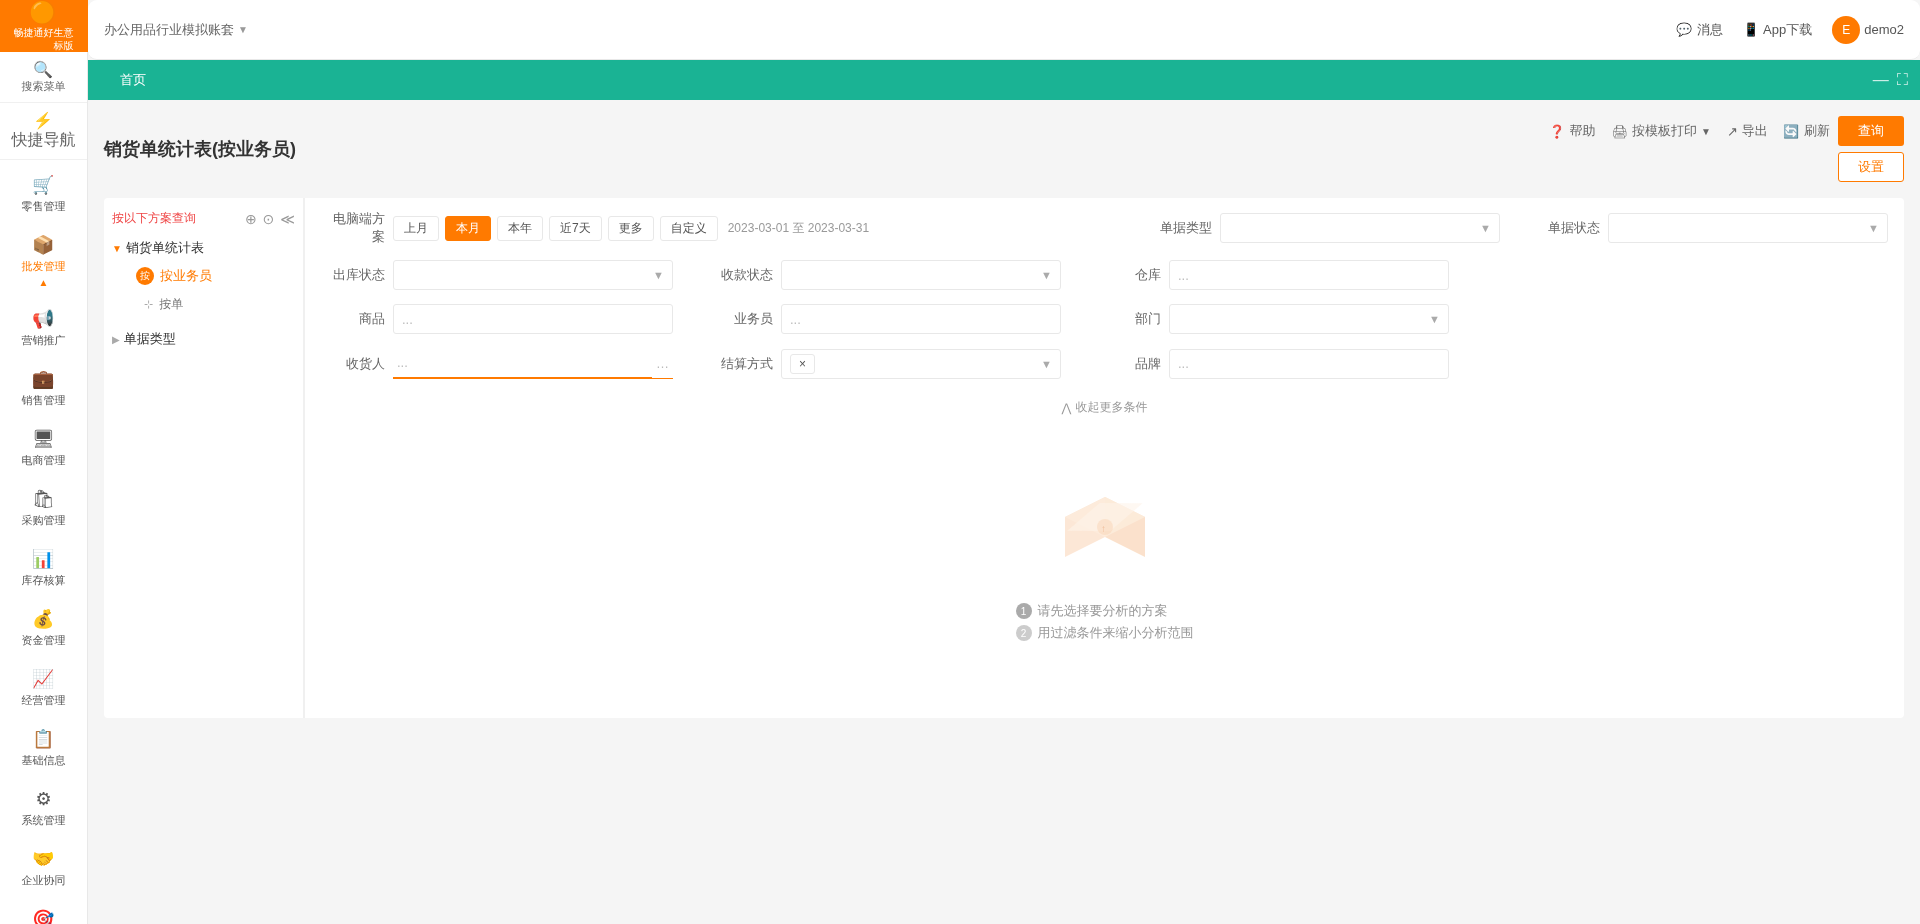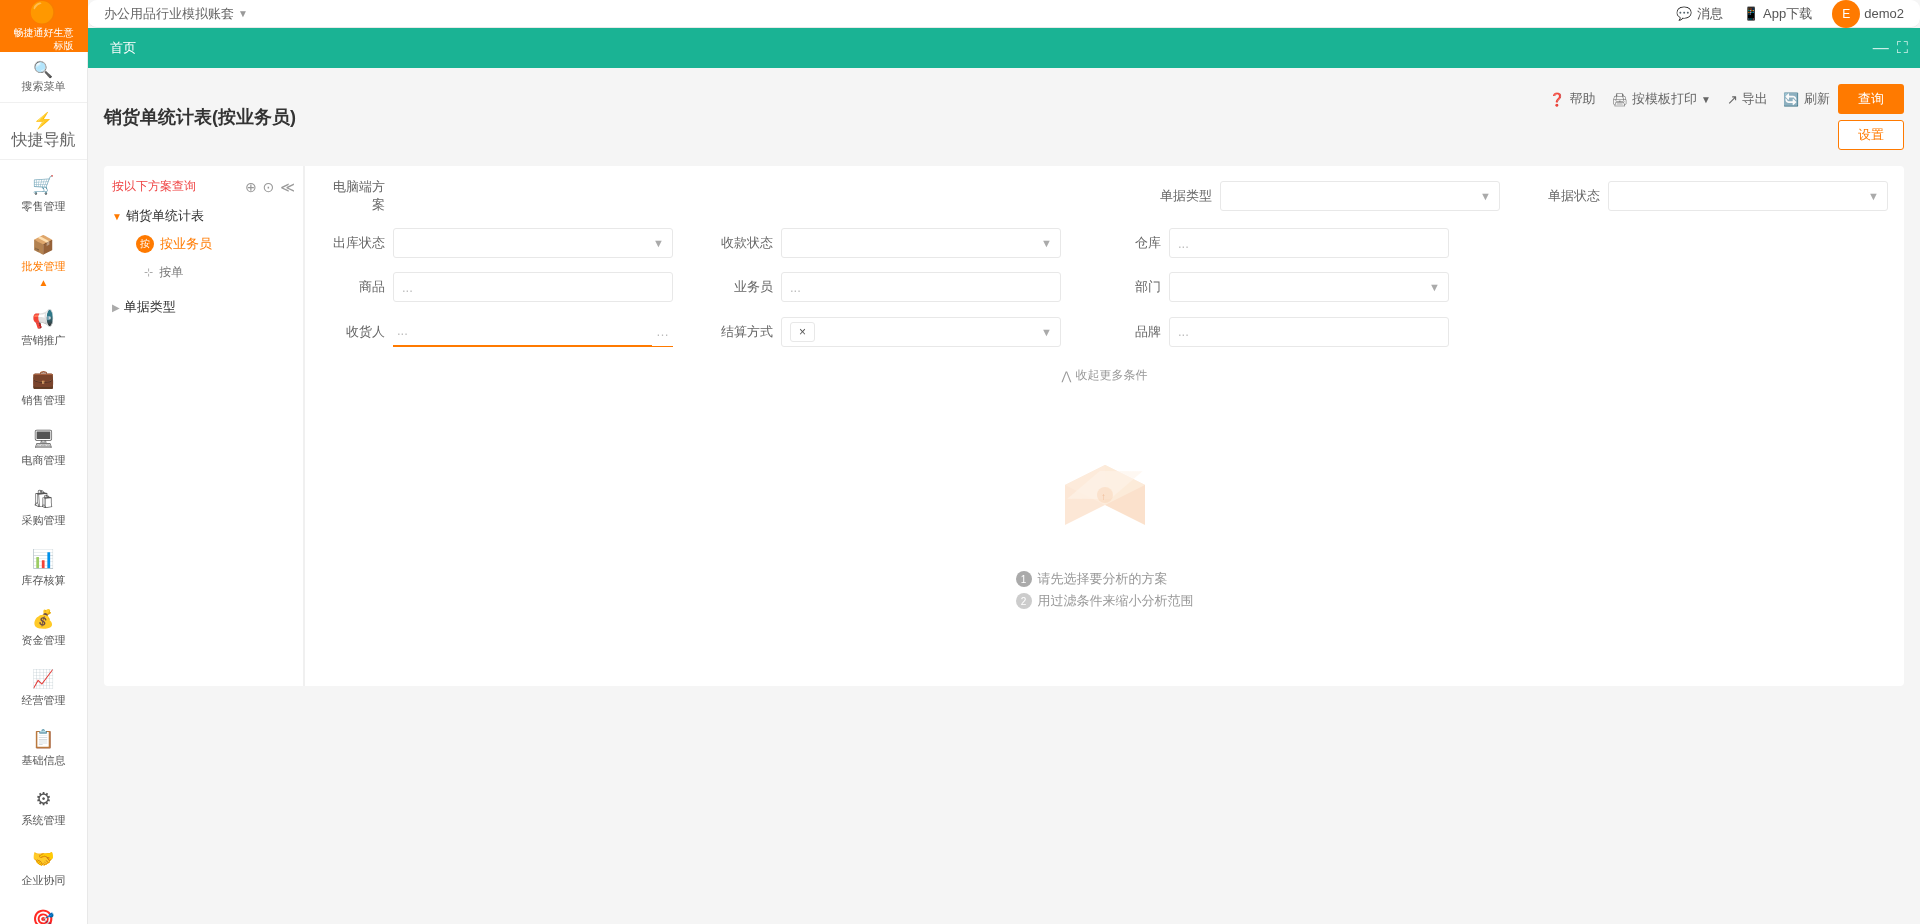--- a/index.html
+++ b/index.html
@@ -13,29 +13,29 @@
     .sidebar-item { width: 100%; padding: 10px 0; text-align: center; color: #555; font-size: 12px; cursor: pointer; display: flex; flex-direction: column; align-items: center; gap: 3px; }
     .sidebar-item.active { color: #ff7a00; }
     .sidebar-item .si-icon { font-size: 18px; }
     .sidebar-item .si-label { font-size: 11px; }
     .sidebar-divider { width: 60%; height: 1px; background: #f0f0f0; margin: 2px 0; }
 
     
     .main { flex: 1; display: flex; flex-direction: column; overflow: hidden; }
 
     
-    .topbar { height: 28px; background: #fff; border-bottom: 1px solid #e8e8e8; display: flex; align-items: center; padding: 0 16px; justify-content: space-between; flex-shrink: 0; border-radius: 9px; }
+    .topbar { height: 60px; background: #fff; border-bottom: 1px solid #e8e8e8; display: flex; align-items: center; padding: 0 16px; justify-content: space-between; flex-shrink: 0; border-radius: 9px; }
     .topbar-left { display: flex; align-items: center; gap: 8px; color: #666; font-size: 13px; }
     .topbar-selector { display: flex; align-items: center; gap: 4px; cursor: pointer; }
     .topbar-right { display: flex; align-items: center; gap: 20px; color: #555; font-size: 13px; }
     .topbar-right-item { display: flex; align-items: center; gap: 4px; cursor: pointer; }
     .avatar { width: 28px; height: 28px; border-radius: 50%; background: #ff7a00; display: flex; align-items: center; justify-content: center; color: #fff; font-size: 12px; }
 
     
-    .tabbar { height: 40px; background: #1ab394; display: flex; align-items: center; padding: 0 0 0 6px; flex-shrink: 0; }
+    .tabbar { height: 40px; background: #1ab394; display: flex; align-items: center; padding: 0 0 0 16px; flex-shrink: 0; }
     .tab { padding: 0 16px; height: 40px; display: flex; align-items: center; gap: 6px; cursor: pointer; font-size: 13px; color: rgba(255,255,255,0.8); }
     .tab.active { background: #fff; color: #333; height: 40px; }
     .tab-close { font-size: 12px; color: #999; cursor: pointer; }
     .tab-home { color: #fff; }
     .tabbar-actions { margin-left: auto; display: flex; gap: 8px; padding-right: 12px; }
     .tabbar-action-btn { color: rgba(255,255,255,0.8); cursor: pointer; font-size: 16px; }
 
     
     .content { flex: 1; overflow-y: auto; background: #f5f5f5; padding: 16px; }
 
@@ -258,20 +258,29 @@
           </div>
         </div>
       </div>
 
       <div class="divider-v"></div>
 
       <div class="filter-panel">
 
         <div class="filter-row">
           <span class="filter-label">电脑端方案</span>
+          <div class="filter-date-group">
+            <button class="date-btn">上月</button>
+            <button class="date-btn active">本月</button>
+            <button class="date-btn">本年</button>
+            <button class="date-btn">近7天</button>
+            <button class="date-btn">更多</button>
+            <button class="date-btn">自定义</button>
+            <span class="date-range">2023-03-01 至 2023-03-31</span>
+          </div>
           <span style="flex:1;"></span>
           <span class="filter-label">单据类型</span>
           <div class="filter-select" style="flex:0 0 280px;">
             <span style="color:#bbb;"></span>
             <span style="color:#aaa;font-size:11px;">▼</span>
           </div>
           <span style="width:20px;"></span>
           <span class="filter-label">单据状态</span>
           <div class="filter-select" style="flex:0 0 280px;">
             <span style="color:#bbb;"></span>

